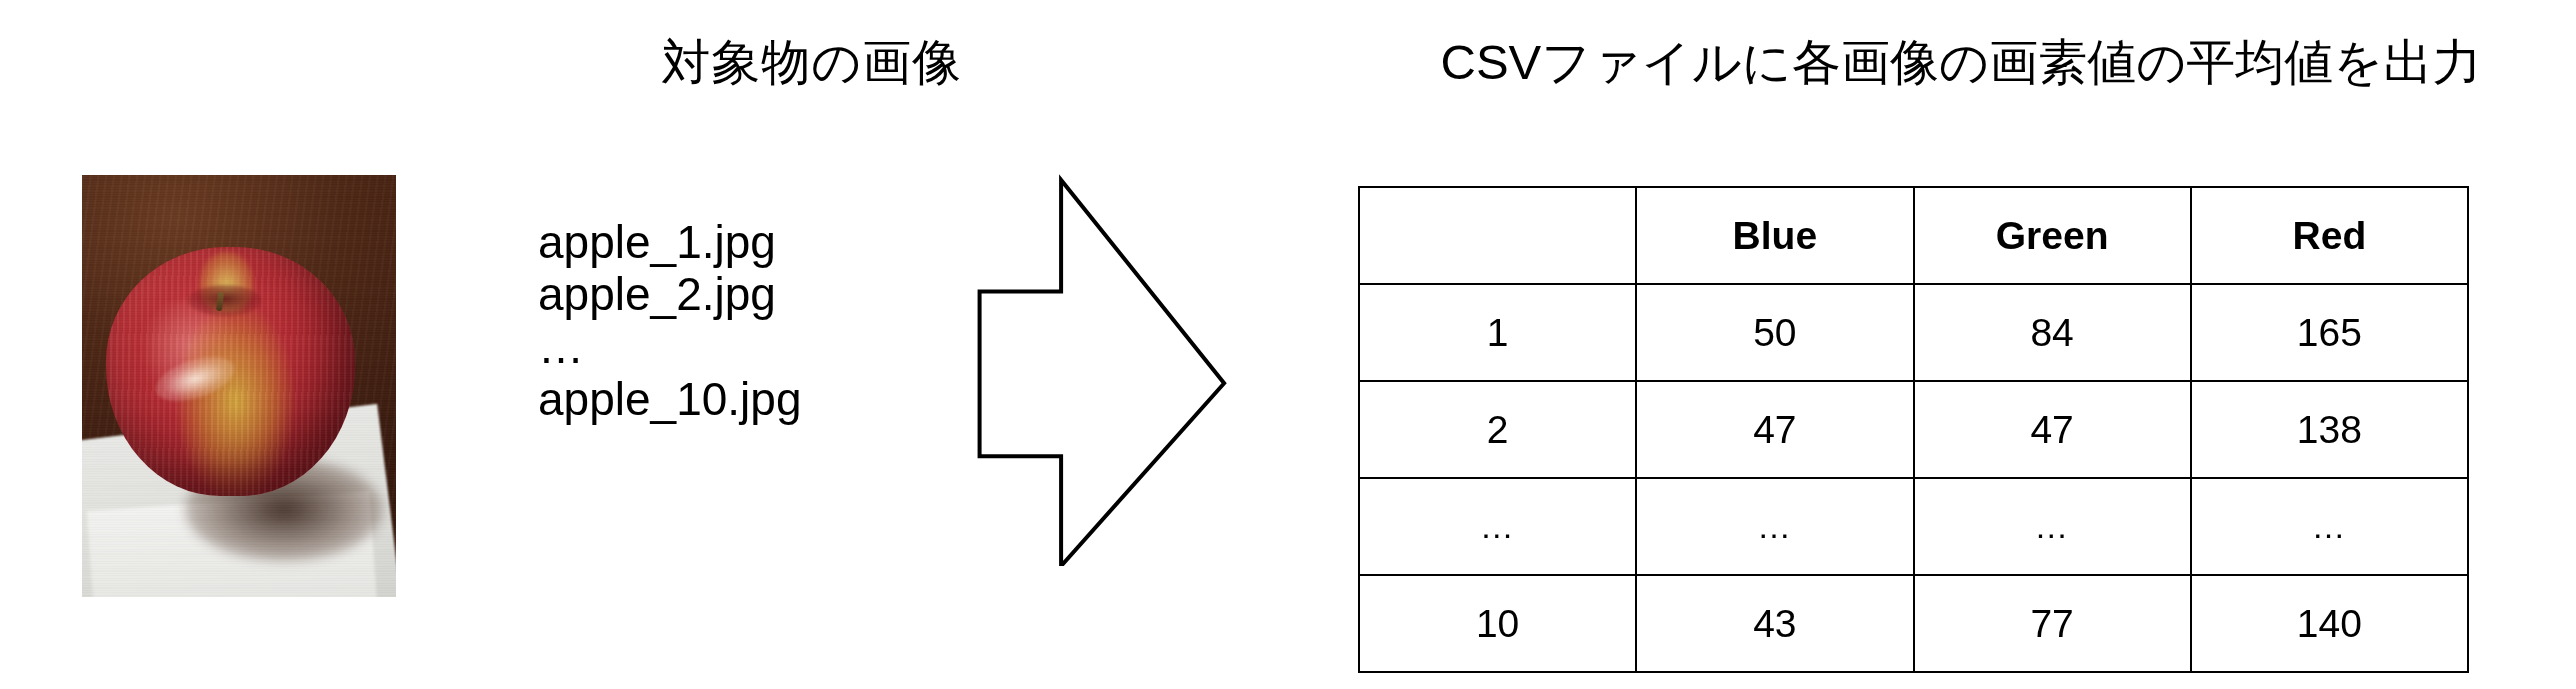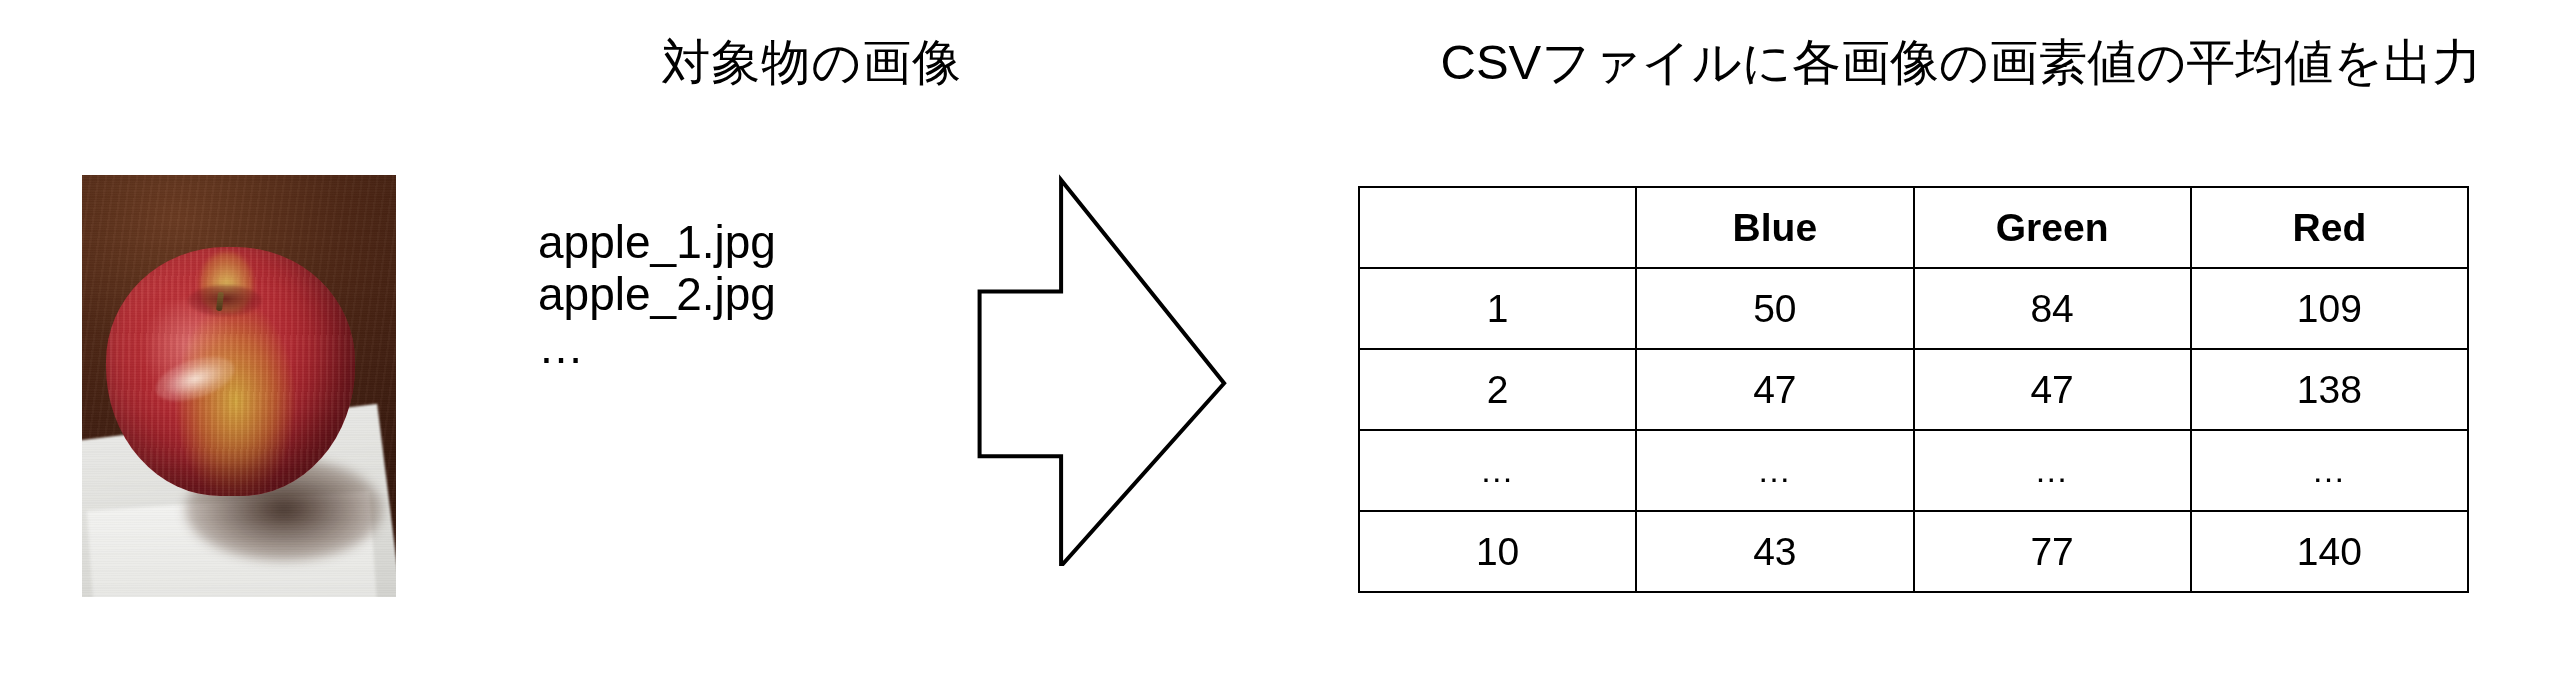--- a/index.html
+++ b/index.html
@@ -202,21 +202,21 @@
     height: 395px;
     border-collapse: collapse;
     table-layout: fixed;
   }
   #csv-table td, #csv-table th {
     border: 2.1px solid #000000;
     text-align: center;
     vertical-align: middle;
     font-size: 39px;
     font-weight: 400;
-    padding: 0;
+    padding: 8px;
     height: 79px;
     color: #000000;
   }
   #csv-table thead th {
     font-weight: 700;
   }
   #csv-table .ellipsis-cell { font-size: 34px; letter-spacing: 1.7px; }
 </style>
 </head>
 <body>
@@ -236,20 +236,21 @@
     <div class="stem"></div>
     <div class="apple-gloss"></div>
   </div>
   <div class="photo-noise"></div>
 </div>
 
 <div id="file-list">
   <div class="file-item">apple_1.jpg</div>
   <div class="file-item">apple_2.jpg</div>
   <div class="file-item file-ellipsis">…</div>
+  <div class="file-item">apple_10.jpg</div>
 </div>
 
 <div id="flow-arrow">
   <svg viewBox="0 0 310 500" preserveAspectRatio="none" aria-hidden="true">
     <polygon points="10,180 105,180 105,50 295,287 105,500 105,372 10,372" fill="#ffffff" stroke="#000000" stroke-width="4" stroke-linejoin="miter" vector-effect="non-scaling-stroke"></polygon>
   </svg>
 </div>
 
 <div class="heading" id="right-heading">CSVファイルに各画像の画素値の平均値を出力</div>
 
@@ -260,21 +261,21 @@
       <th>Blue</th>
       <th>Green</th>
       <th>Red</th>
     </tr>
   </thead>
   <tbody>
     <tr>
       <td>1</td>
       <td>50</td>
       <td>84</td>
-      <td>109</td>
+      <td>165</td>
     </tr>
     <tr>
       <td>2</td>
       <td>47</td>
       <td>47</td>
       <td>138</td>
     </tr>
     <tr>
       <td class="ellipsis-cell">…</td>
       <td class="ellipsis-cell">…</td>

